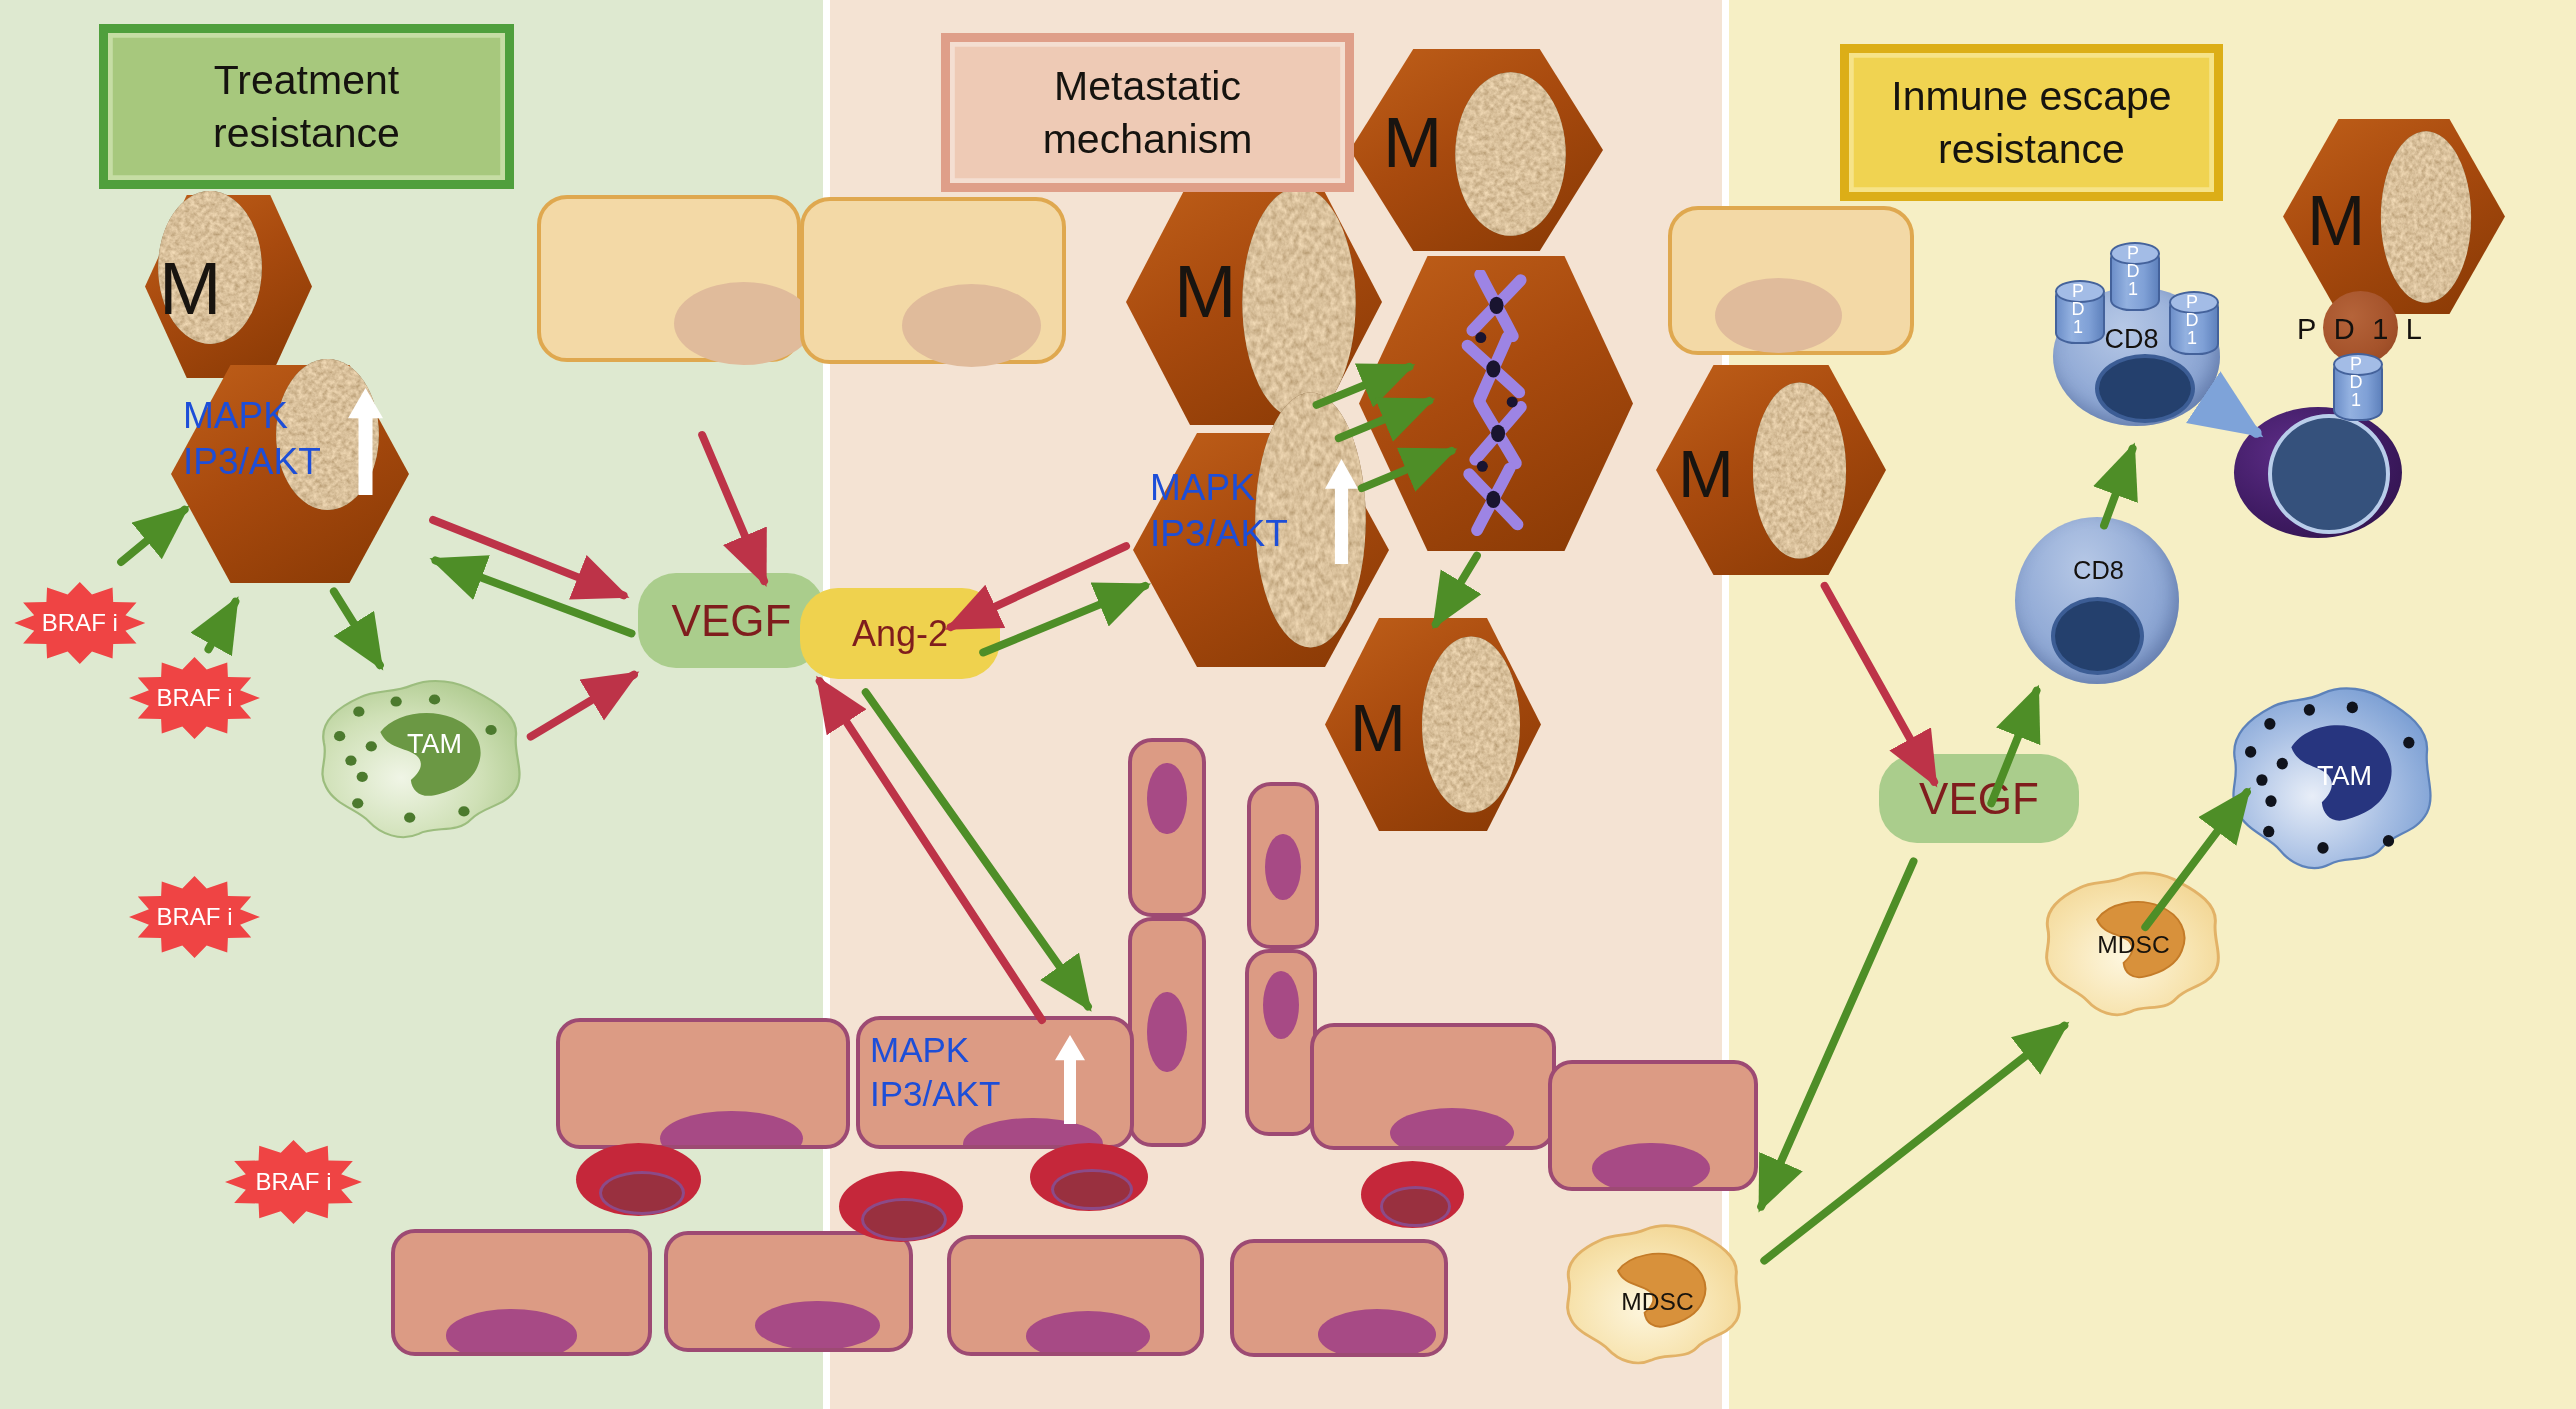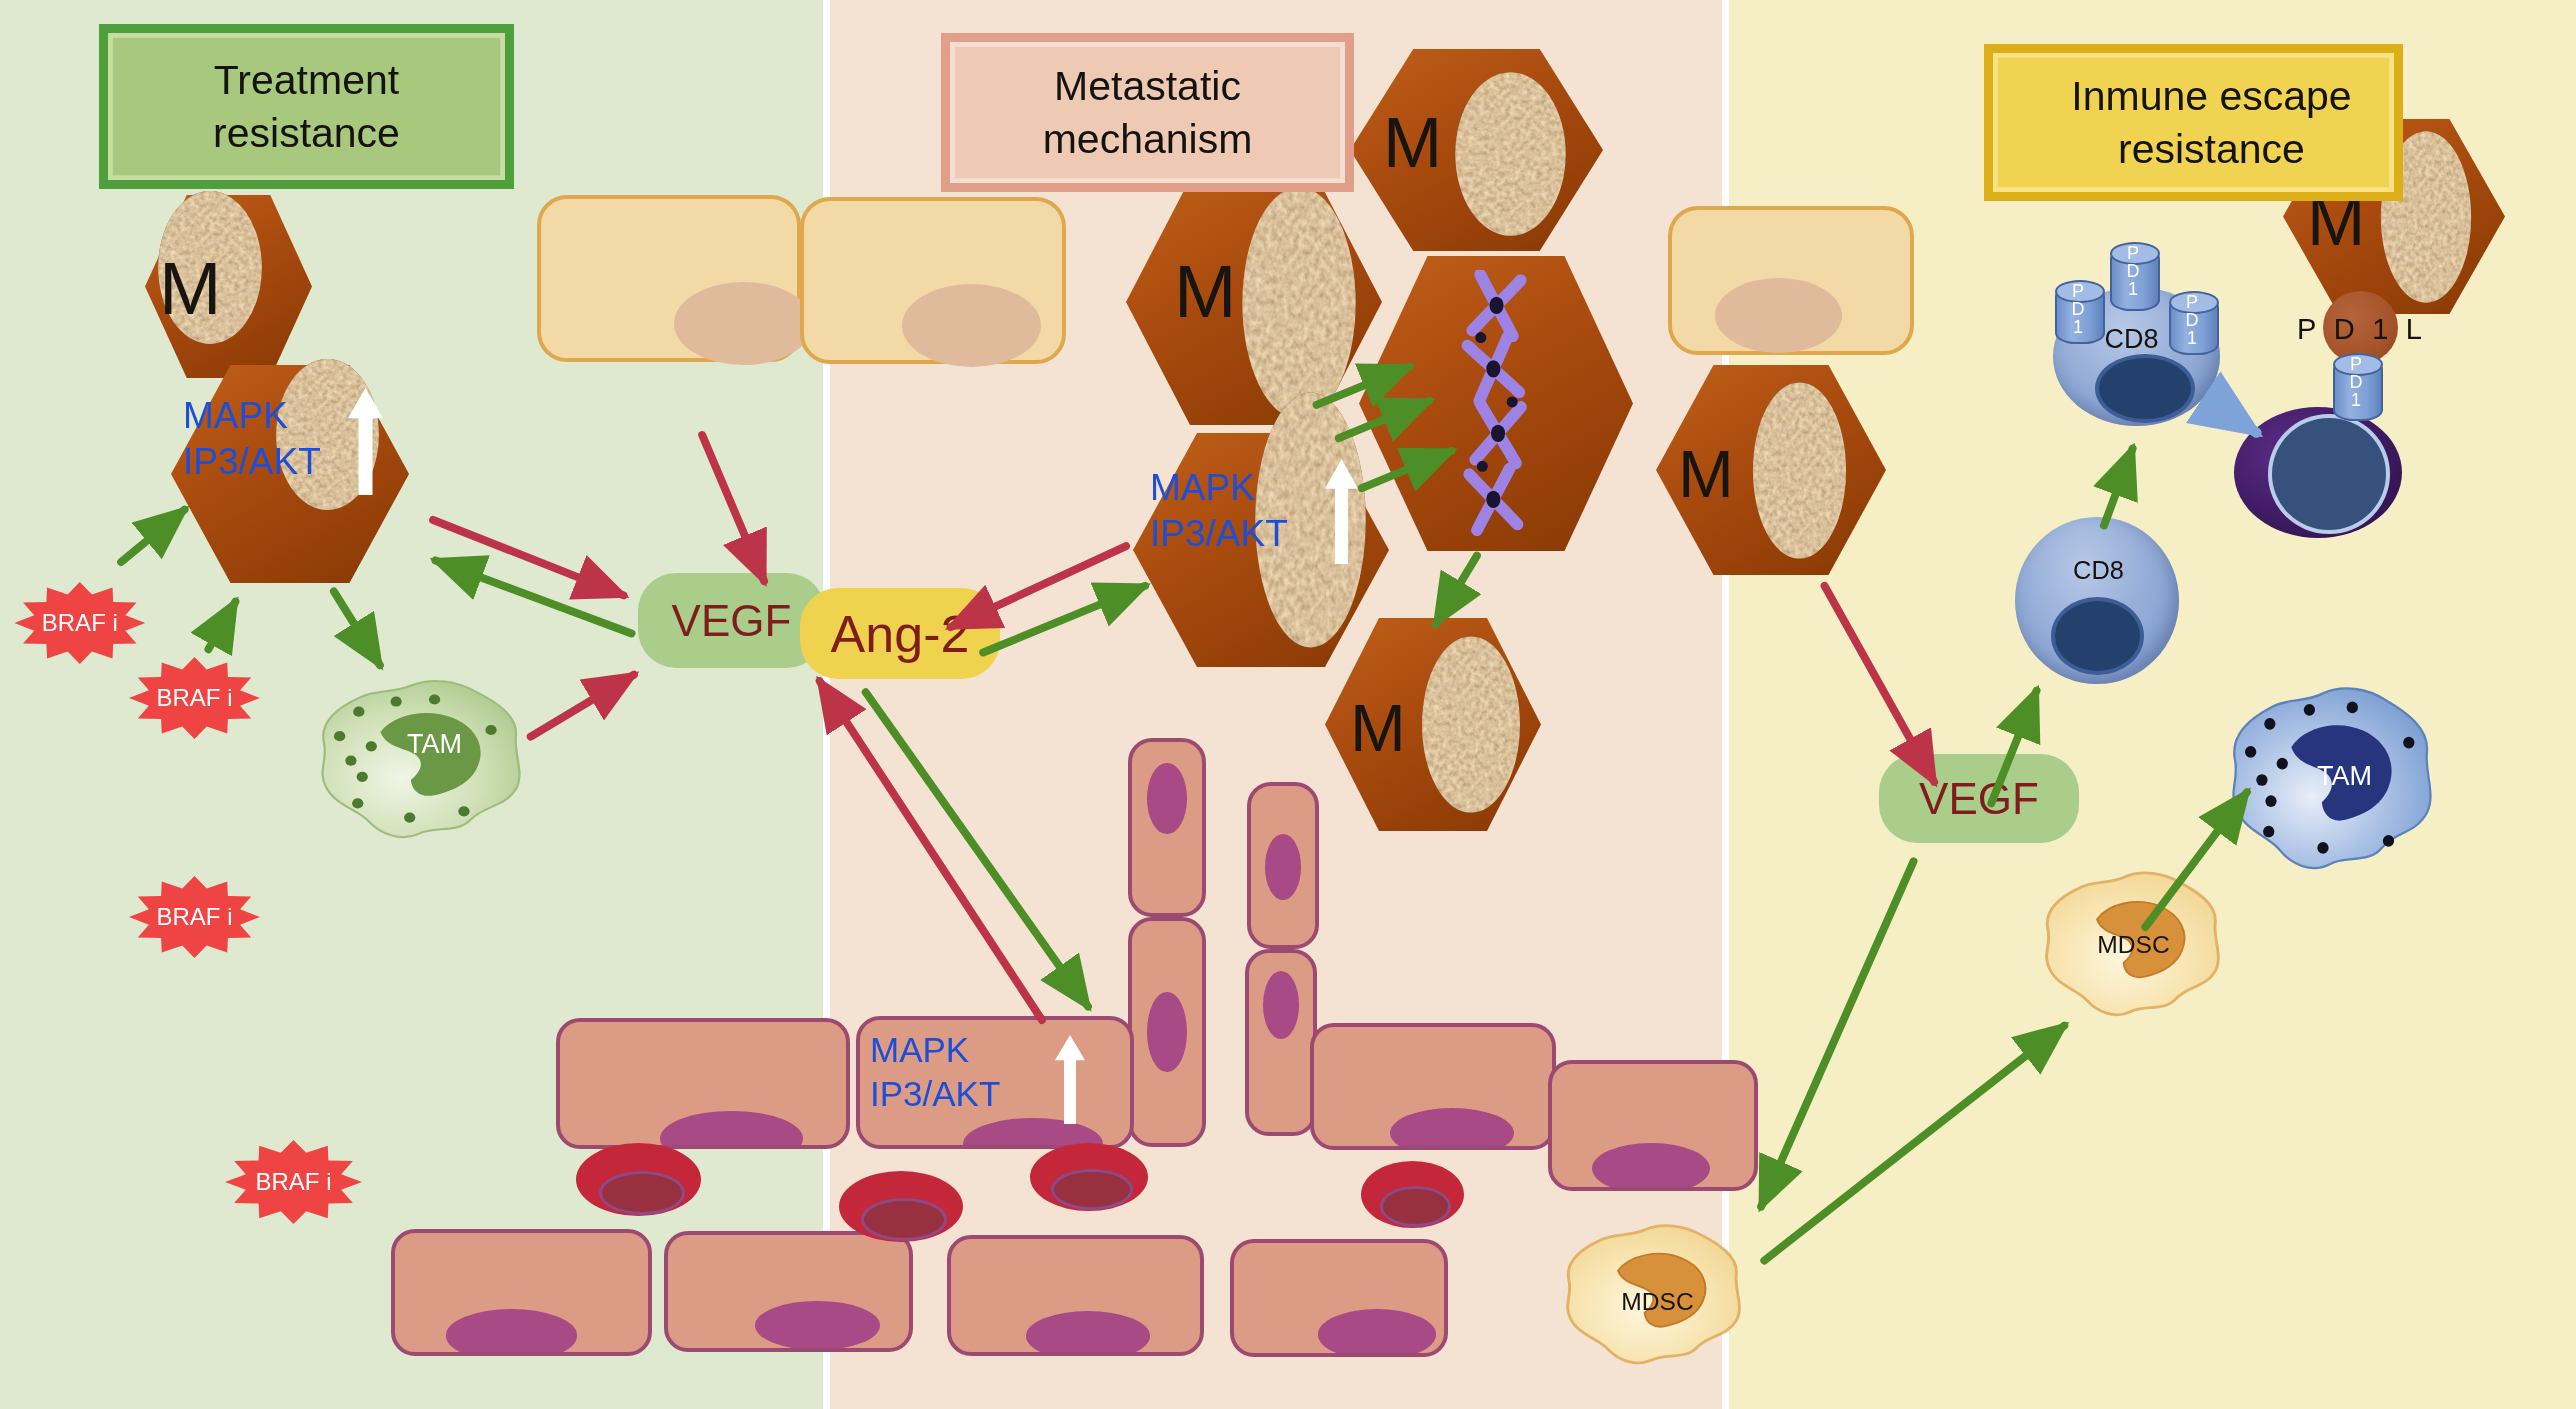--- a/index.html
+++ b/index.html
@@ -11,34 +11,34 @@
   .bg.yellow{left:1725px;width:851px;background:#f6efc5;}
   .divider{position:absolute;top:0;width:7.1px;height:100%;background:#ffffff;z-index:1;}
 
   .titlebox{position:absolute;z-index:6;display:flex;align-items:center;justify-content:center;
             text-align:center;font-size:41px;line-height:1.28;color:#15130f;}
   .titlebox .tl{display:block;}
   .tb1{left:99px;top:24px;width:397px;height:147px;background:#a7c87d;border:9.5px solid #4f9f3c;
        box-shadow:inset 0 0 0 4.8px #c6dda4;}
   .tb2{left:941px;top:33px;width:395px;height:141px;background:#eecab5;border:9.5px solid #df9f89;
        box-shadow:inset 0 0 0 4.8px #f4ded1;}
-  .tb3{left:1984px;top:44px;width:365px;height:139px;background:#f0d351;border:9.5px solid #dcae17;
-       box-shadow:inset 0 0 0 4.8px #f6e388;padding-left:36px;}
+  .tb3{left:1840px;top:44px;width:365px;height:139px;background:#f0d351;border:9.5px solid #dcae17;
+       box-shadow:inset 0 0 0 4.8px #f6e388;}
 
   .hex{position:absolute;z-index:2;background:linear-gradient(150deg,#bd5d18 5%,#a84a0e 45%,#8a3a05 95%);
        clip-path:polygon(25% 0%,75% 0%,100% 50%,75% 100%,25% 100%,0% 50%);}
   .mletter{position:absolute;z-index:4;color:#181410;font-size:75px;font-weight:500;}
   .spot{position:absolute;z-index:3;}
   .whitearrow{position:absolute;z-index:4;}
 
   .hexlabel{position:absolute;z-index:4;color:#1d4ed8;text-align:left;line-height:1.25;}
 
   .pill{position:absolute;display:flex;align-items:center;justify-content:center;color:#7f1d1d;}
   .pill.vegf1{left:638px;top:573px;width:187px;height:95px;background:#aacd8c;border-radius:38px;font-size:44px;z-index:4;}
-  .pill.ang2{left:800px;top:588px;width:200px;height:91px;background:#efd24e;border-radius:38px;font-size:52px;z-index:5;}
+  .pill.ang2{left:800px;top:588px;width:200px;height:91px;background:#efd24e;border-radius:38px;font-size:36px;z-index:5;}
   .pill.vegf2{left:1879px;top:754px;width:200px;height:89px;background:#aacd8c;border-radius:38px;font-size:44px;z-index:4;}
 
   .star{position:absolute;z-index:4;display:flex;align-items:center;justify-content:center;
         background:#ef4444;color:#ffffff;font-size:24px;
         clip-path:polygon(100% 50%,84.8% 59.3%,93.3% 75%,75.5% 75.5%,75% 93.3%,59.3% 84.8%,50% 100%,40.7% 84.8%,25% 93.3%,24.5% 75.5%,6.7% 75%,15.2% 59.3%,0% 50%,15.2% 40.7%,6.7% 25%,24.5% 24.5%,25% 6.7%,40.7% 15.2%,50% 0%,59.3% 15.2%,75% 6.7%,75.5% 24.5%,93.3% 25%,84.8% 40.7%);}
 
   .tcell{position:absolute;z-index:2;background:#f3d9a6;border:4.8px solid #dfa84f;border-radius:30px;}
   .tcell .nuc{position:absolute;background:#e0bb9b;border-radius:50%;}
 
   .vcell{position:absolute;z-index:2;background:#dc9b84;border:4.8px solid #9d4a73;border-radius:24px;overflow:hidden;}

